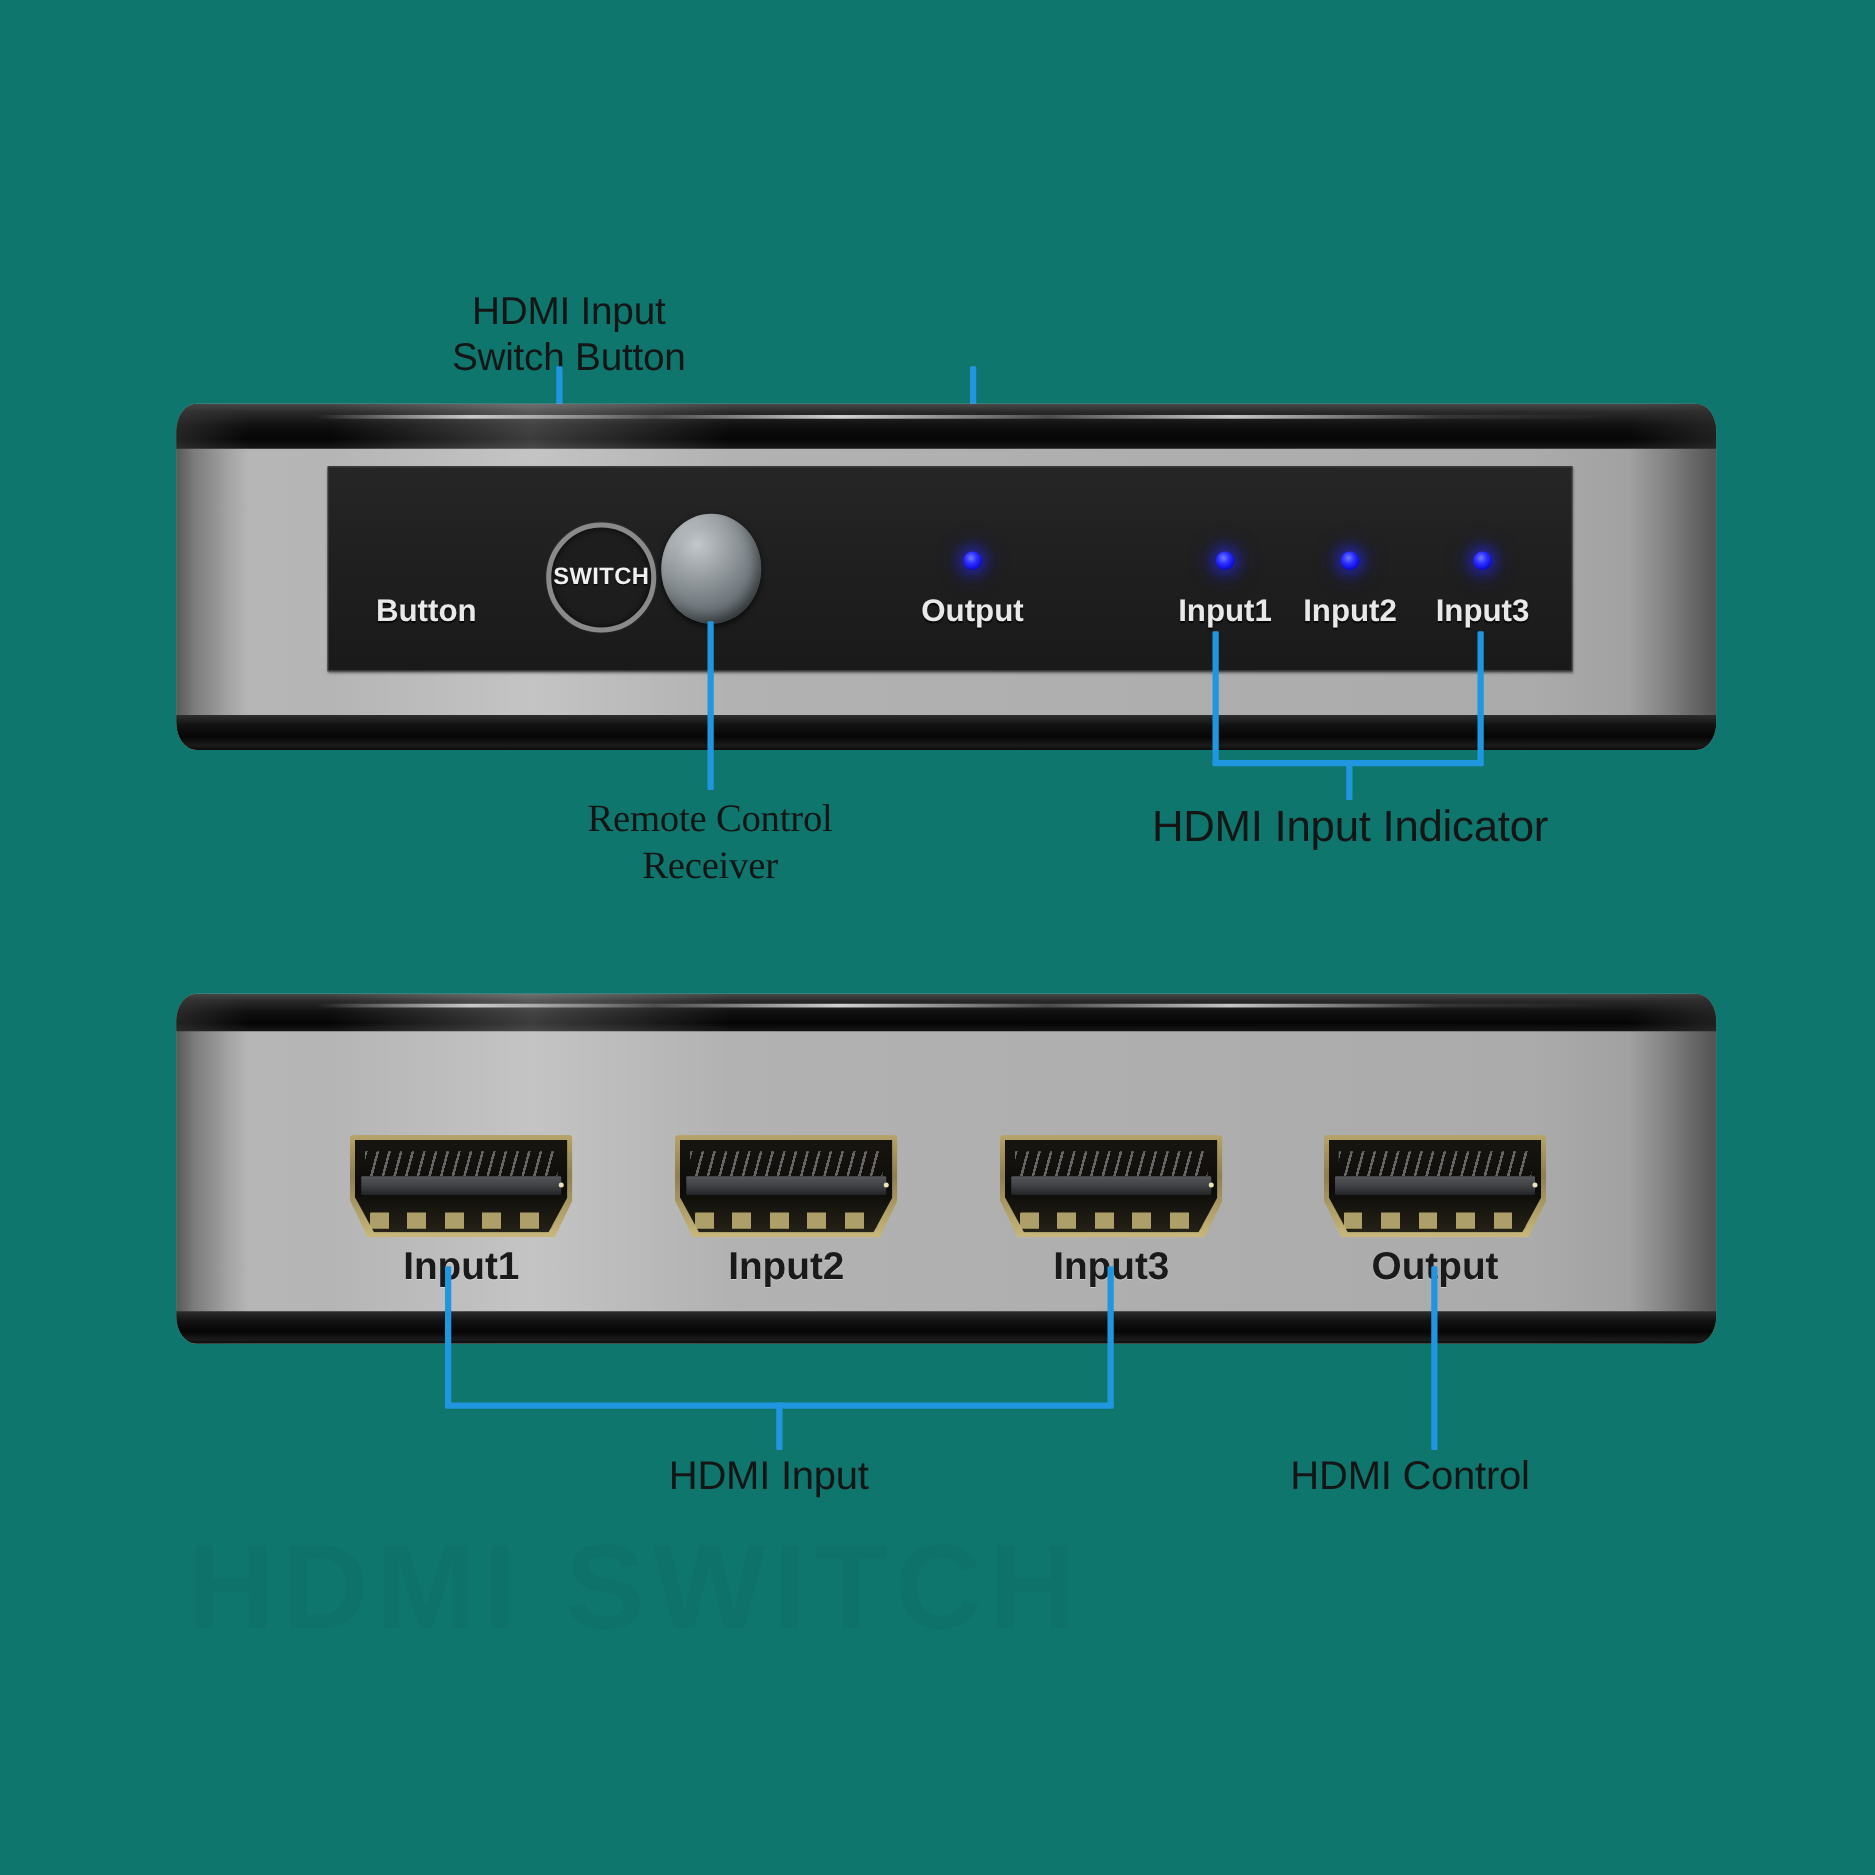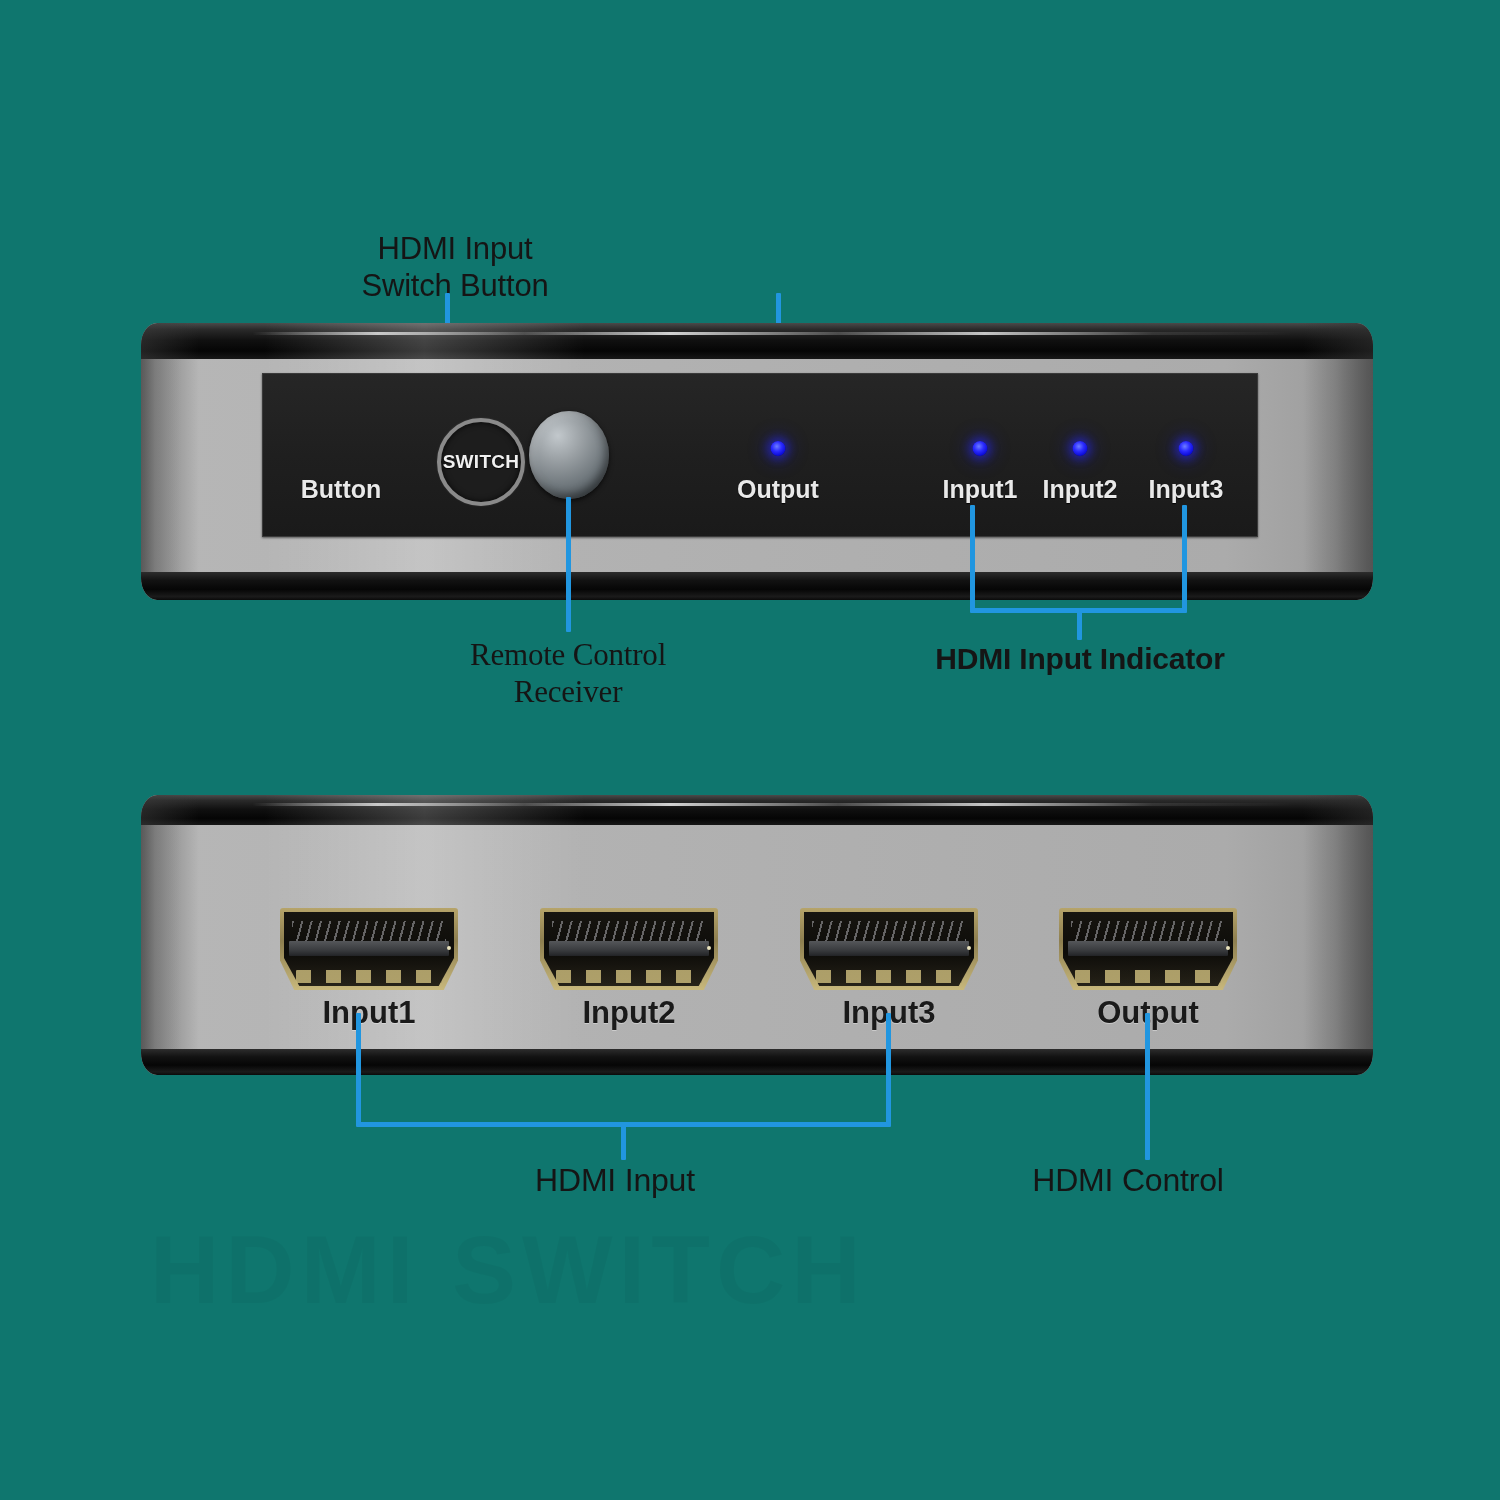--- a/index.html
+++ b/index.html
@@ -220,21 +220,21 @@
   </div>
 
   <div class="vline" style="left:566px; top:497px; height:135px;"></div>
   <div class="callout center" style="left:568px; top:637px; font-size:31px;font-family:Liberation Serif, serif;">Remote Control
 Receiver</div>
 
   <div class="vline" style="left:970px; top:505px; height:106px;"></div>
   <div class="vline" style="left:1182px; top:505px; height:106px;"></div>
   <div class="hline" style="left:970px; top:608px; width:217px;"></div>
   <div class="vline" style="left:1077px; top:608px; height:32px;"></div>
-  <div class="callout center" style="left:1080px; top:641px; font-size:30px;font-weight:bold;">HDMI Input Indicator</div>
+  <div class="callout center" style="left:1080px; top:641px; font-size:35px;">HDMI Input Indicator</div>
 
   <div class="device" style="left:141px; top:795px; width:1232px; height:280px;">
     <div class="chassis">
       <div class="cap-top" style="height:30px;"></div>
       <div class="sheen"></div>
       <div class="edge-l"></div>
       <div class="edge-r"></div>
       <div class="cap-bot" style="height:26px;"></div>
     </div>
 

